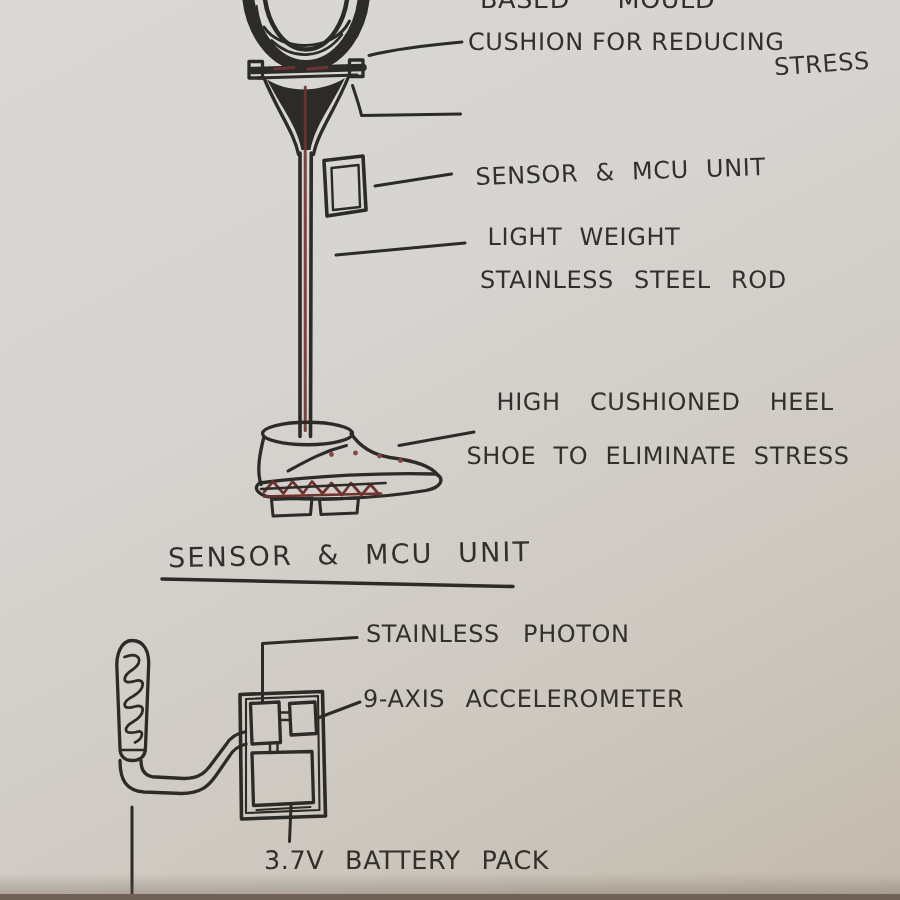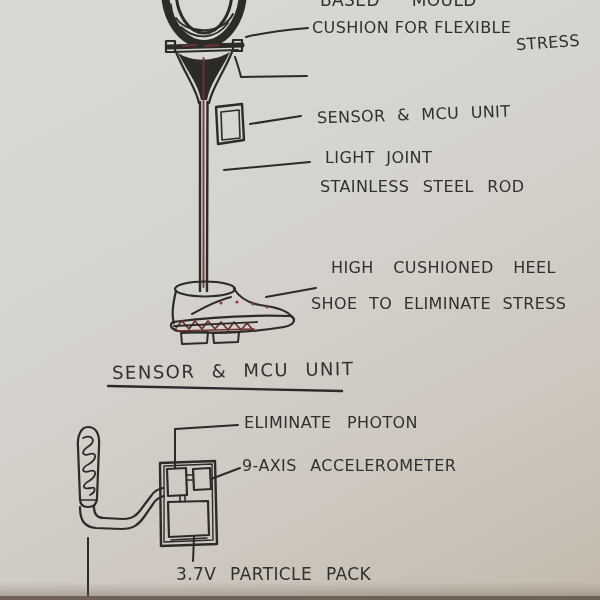--- a/index.html
+++ b/index.html
@@ -114,38 +114,38 @@
     </g>
 
     <path d="M175,468 L175,429 L238,425" stroke-width="2"></path>
     <path d="M211,479 L240,468" stroke-width="2"></path>
     <path d="M194,537 L193,561" stroke-width="2"></path>
     <path d="M88,538 L88,599" stroke-width="2"></path>
   </svg>
 
   <div class="lbl ws26 f17" style="left:320px;top:-10px;">BASED MOULD</div>
 
-  <div class="lbl" style="left:312px;top:18px;">CUSHION FOR FLEXIBLE</div>
+  <div class="lbl" style="left:312px;top:18px;">CUSHION FOR REDUCING</div>
 
   <div class="lbl r-4" style="left:516px;top:33px;">STRESS</div>
 
 
   <div class="lbl ws6 r-2" style="left:317px;top:105px;">SENSOR &amp; MCU UNIT</div>
 
-  <div class="lbl ws6" style="left:325px;top:148px;">LIGHT JOINT</div>
+  <div class="lbl ws6" style="left:325px;top:148px;">LIGHT WEIGHT</div>
 
   <div class="lbl ws8" style="left:320px;top:177px;">STAINLESS STEEL ROD</div>
 
   <div class="lbl ws6" style="left:311px;top:294px;">SHOE TO ELIMINATE STRESS</div>
 
   <div class="lbl ws14" style="left:331px;top:258px;">HIGH CUSHIONED HEEL</div>
 
   <div class="lbl heading r-1" style="left:112px;top:360px;">SENSOR &amp; MCU UNIT</div>
 
-  <div class="lbl ws10" style="left:244px;top:413px;">ELIMINATE PHOTON</div>
+  <div class="lbl ws10" style="left:244px;top:413px;">STAINLESS PHOTON</div>
 
   <div class="lbl ws8" style="left:242px;top:456px;">9-AXIS ACCELEROMETER</div>
 
-  <div class="lbl ws8 f17" style="left:176px;top:564px;">3.7V PARTICLE PACK</div>
+  <div class="lbl ws8 f17" style="left:176px;top:564px;">3.7V BATTERY PACK</div>
 
   <div class="bottom-fade"></div>
   <div class="bottom-edge"></div>
 </div>
 
 </body></html>

